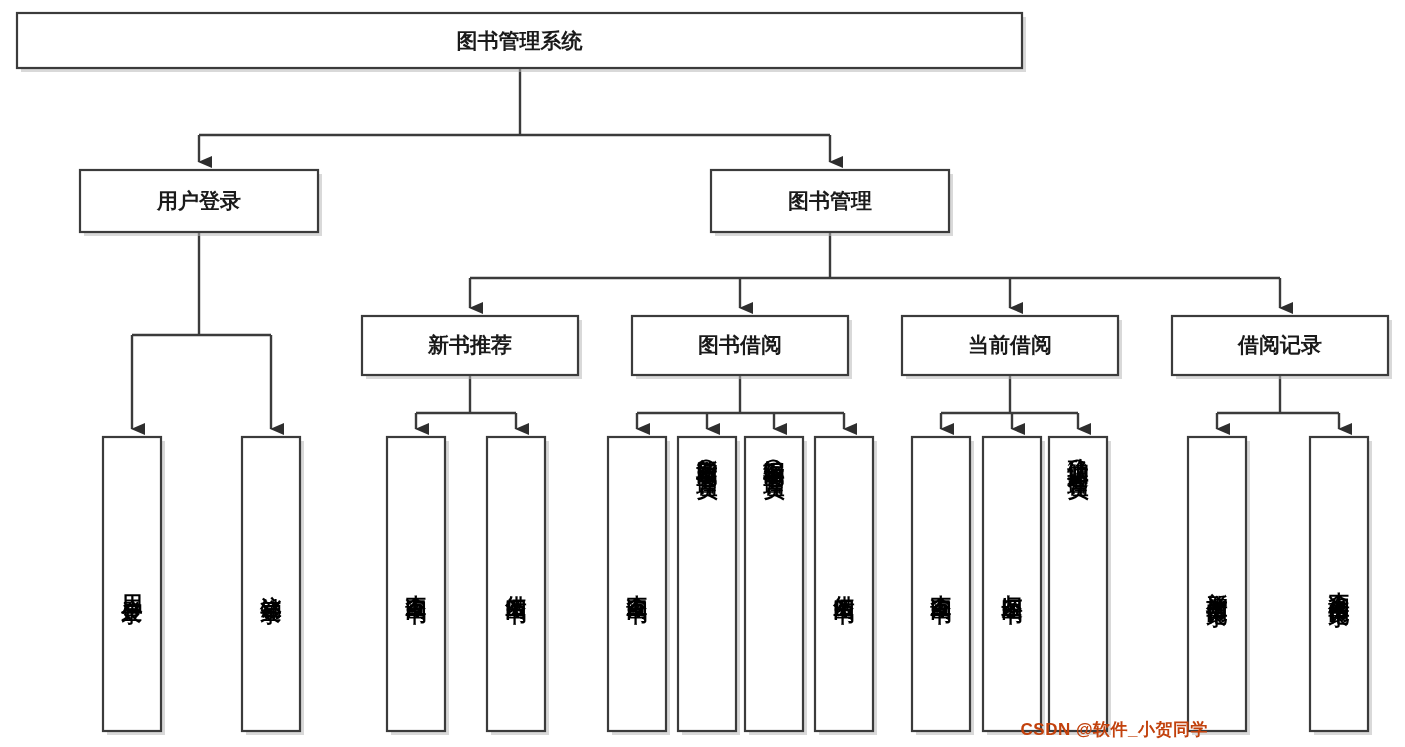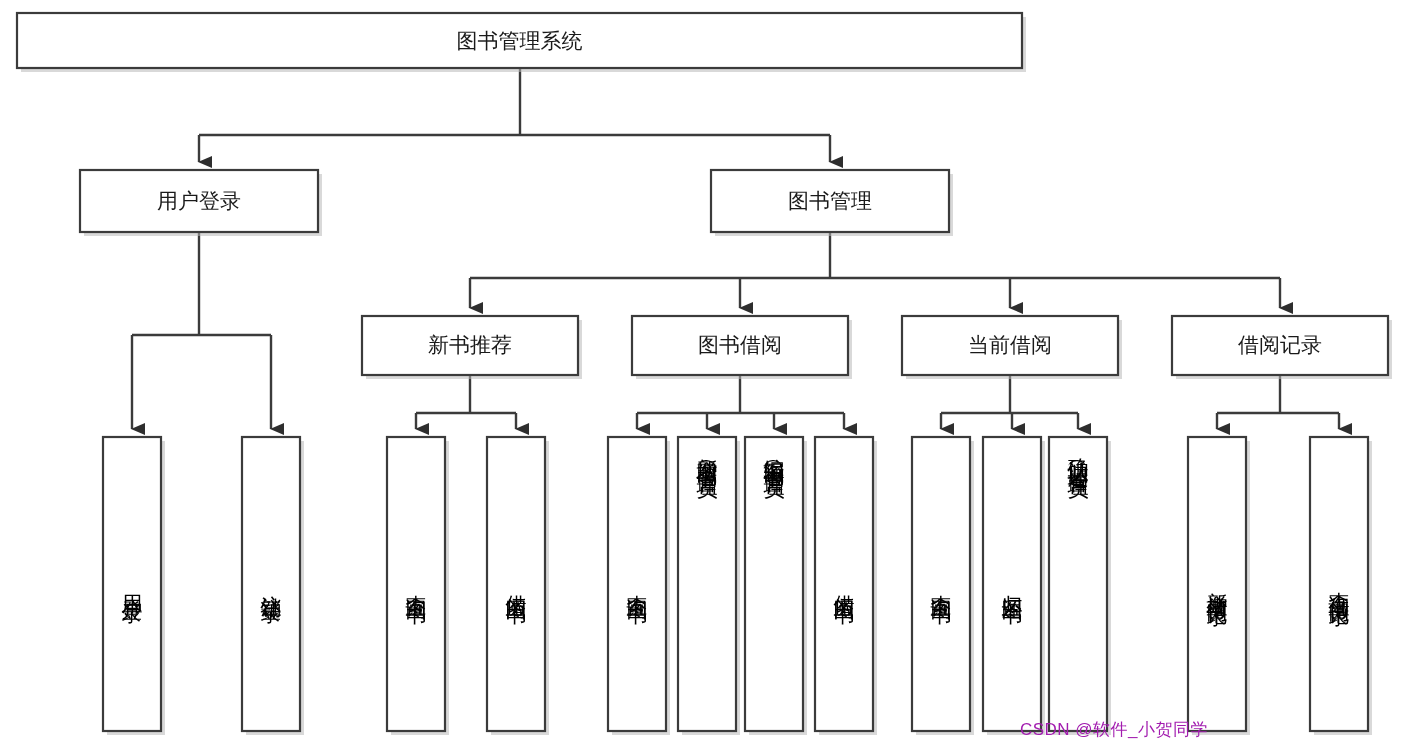--- a/index.html
+++ b/index.html
@@ -10,20 +10,21 @@
   body {
     width: 1405px;
     height: 747px;
     font-family: "Liberation Sans", "DejaVu Sans", sans-serif;
     overflow: hidden;
   }
   #diagram-root {
     position: relative;
     width: 1216px;
     height: 747px;
+    font-weight: bold;
   }
   svg#tree-svg {
     position: absolute;
     left: 0;
     top: 0;
     width: 1405px;
     height: 747px;
     display: block;
   }
   .node-box {
@@ -59,21 +60,21 @@
     writing-mode: vertical-rl;
     text-orientation: upright;
     letter-spacing: 3px;
   }
   .watermark {
     position: absolute;
     right: 8px;
     bottom: 6px;
     font-family: "Liberation Sans", "DejaVu Sans", sans-serif;
     font-size: 17px;
-    color: #a21caf;
+    color: #c2410c;
     letter-spacing: 0.5px;
     white-space: nowrap;
     pointer-events: none;
   }
 </style>
 </head>
 <body>
 
 <div id="diagram-root">
 

